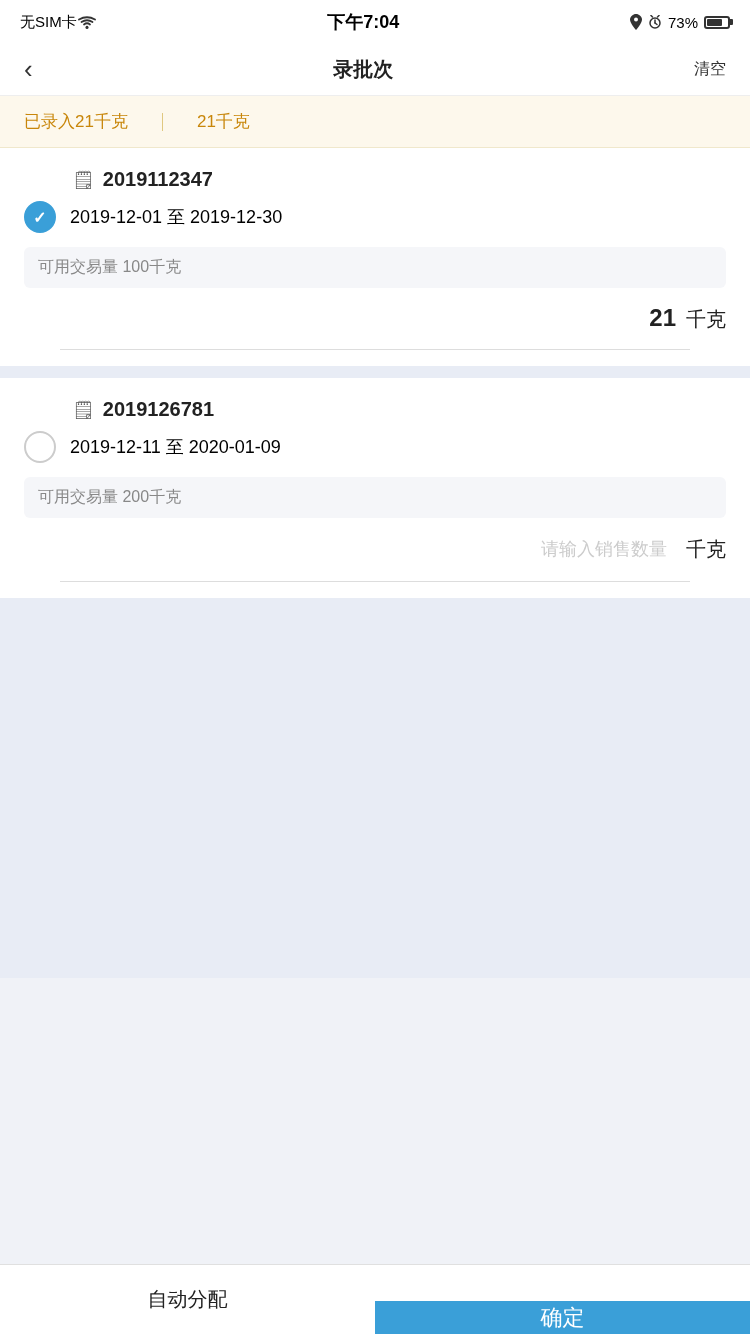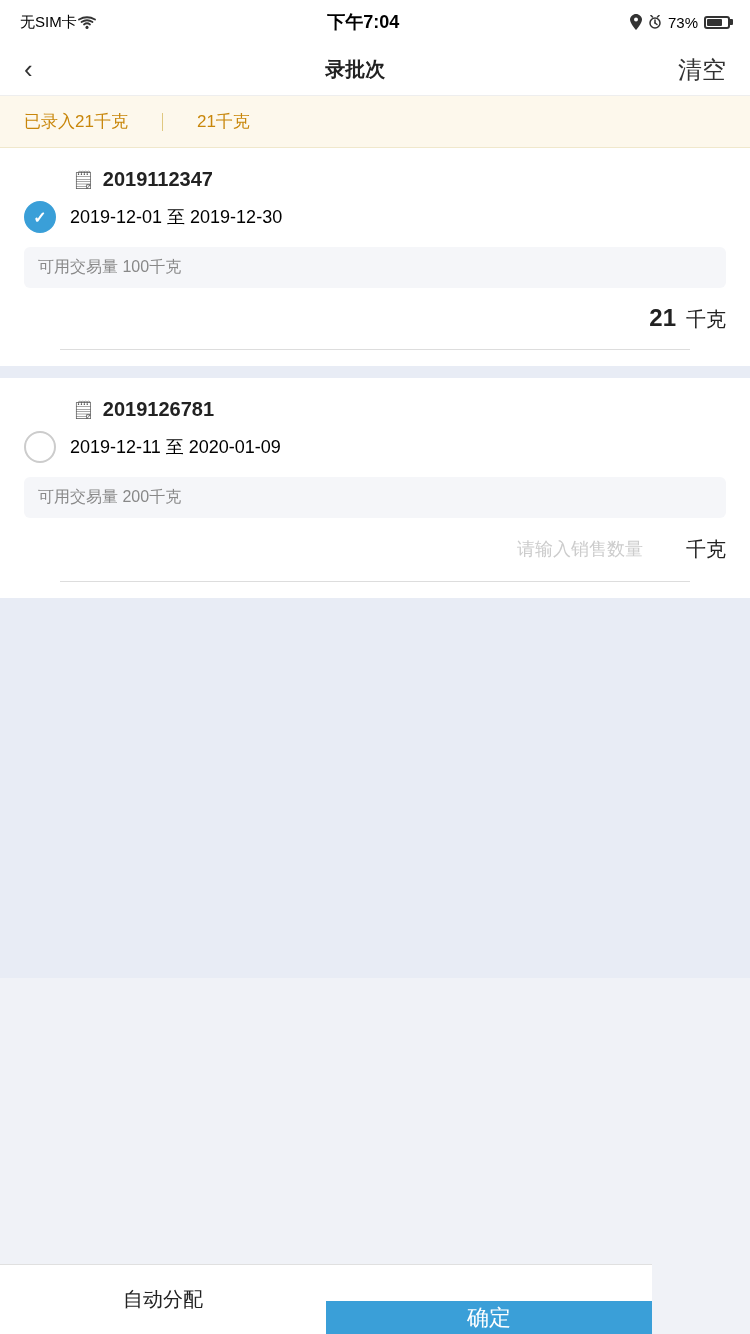--- a/index.html
+++ b/index.html
@@ -86,21 +86,21 @@
       font-size: 26px;
       color: #333;
       cursor: pointer;
     }
     .nav-title {
       font-size: 20px;
       font-weight: 600;
       color: #222;
     }
     .nav-clear {
-      font-size: 24px;
+      font-size: 16px;
       color: #333;
       cursor: pointer;
     }
 
     
     .info-banner {
       background: #fdf8ec;
       padding: 14px 24px;
       display: flex;
       align-items: center;
@@ -217,21 +217,21 @@
     .section-divider {
       height: 12px;
       background: #e8ecf5;
     }
 
     
     .input-row {
       display: flex;
       justify-content: center;
       align-items: center;
-      gap: 28px;
+      gap: 4px;
       padding: 18px 24px;
       background: #fff;
     }
     .qty-input {
       border: none;
       outline: none;
       font-size: 18px;
       color: #ccc;
       text-align: right;
       flex: 1;
@@ -256,21 +256,21 @@
       background: #e8ecf5;
       flex: 1;
       min-height: 380px;
     }
 
     
     .bottom-bar {
       position: fixed;
       bottom: 0;
       left: 0;
-      width: 652px;
+      width: 750px;
       display: flex;
       height: 70px;
       background: #fff;
       border-top: 1px solid #e0e0e0;
     }
     .bottom-auto {
       flex: 1;
       display: flex;
       align-items: center;
       justify-content: center;

